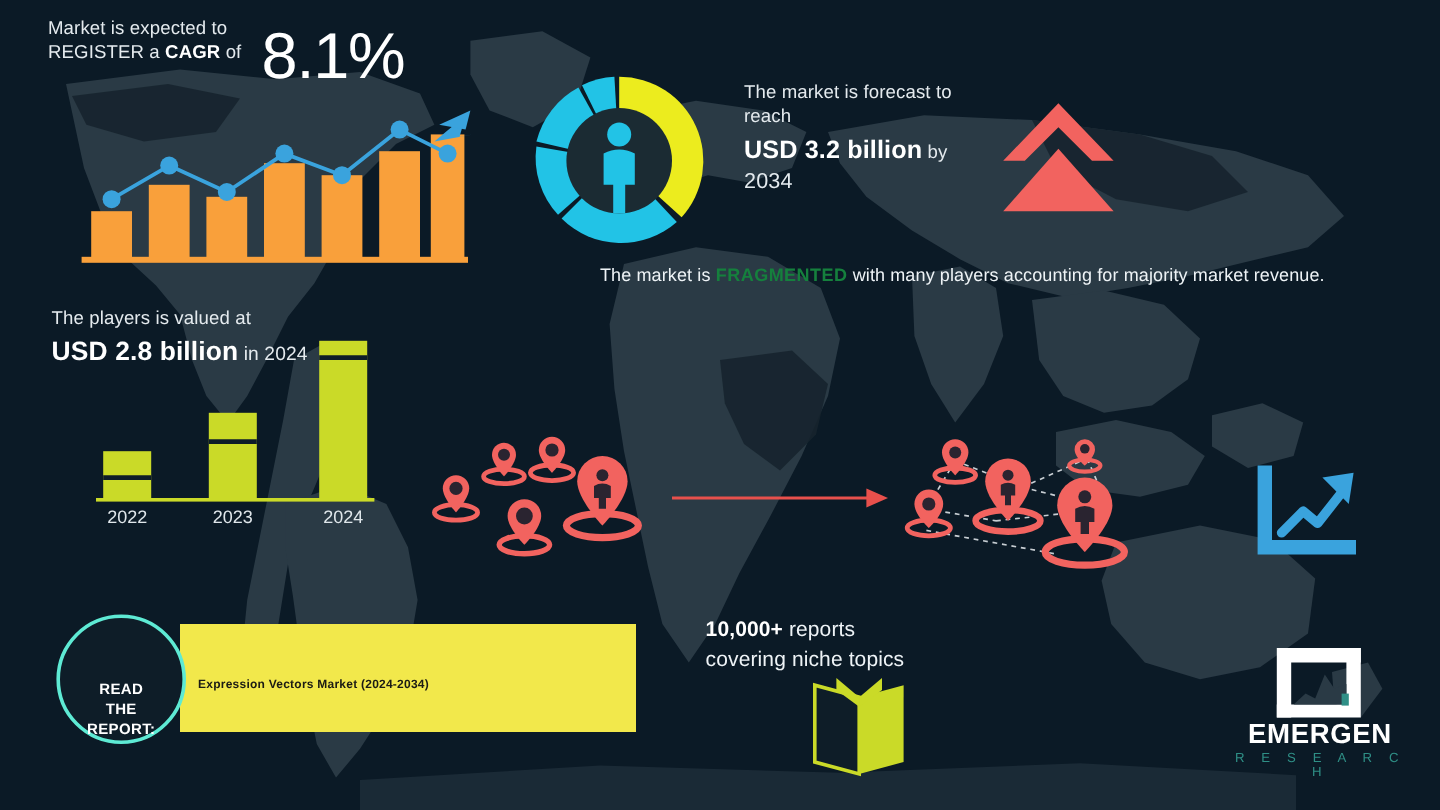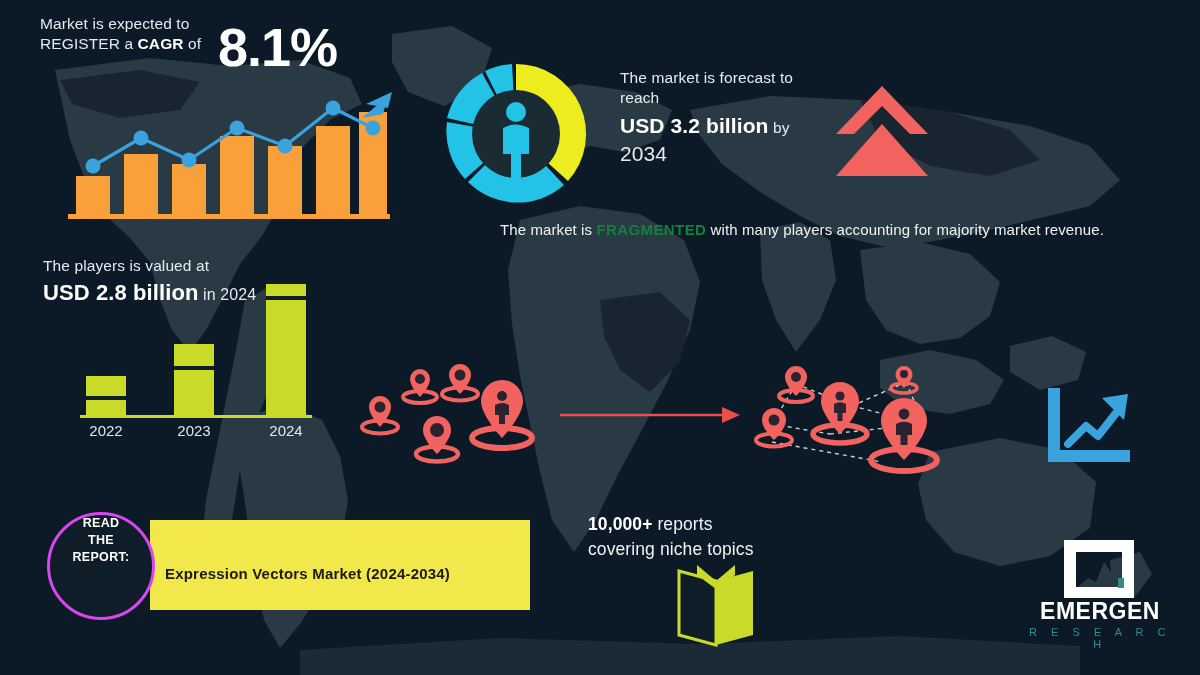--- a/index.html
+++ b/index.html
@@ -15,29 +15,29 @@
 
   
   .tx { position:absolute; z-index:5; line-height:1.30; letter-spacing:.1px; }
 
   
   #cagr-block { left:40px; top:14px; width:340px; }
   #cagr-lead { font-size:15.5px; color:#e4eaee; font-weight:400; }
   #cagr-lead .b { font-weight:700; color:#fff; }
   #cagr-value {
     position:absolute; left:218px; top:16px; z-index:6;
-    font-size:54px; font-weight:700; color:#ffffff; letter-spacing:-1px;
+    font-size:54px; font-weight:400; color:#ffffff; letter-spacing:-1px;
   }
 
   
   #forecast-block { left:620px; top:68px; width:230px; }
   #forecast-lead { font-size:15.5px; color:#e4eaee; }
   #forecast-value { font-size:21px; font-weight:700; color:#fff; margin-top:4px; }
   #forecast-value .sm { font-size:15.5px; font-weight:400; color:#e4eaee; }
-  #forecast-year { font-size:21px; color:#e4eaee; }
+  #forecast-year { font-size:18px; color:#e4eaee; }
 
   
   #frag-block { left:500px; top:220px; width:640px; font-size:15px; color:#eef3f6; }
   #frag-block .hl { color:#15803d; font-weight:700; letter-spacing:.4px; }
 
   
   #valued-block { left:43px; top:256px; width:320px; }
   #valued-lead { font-size:15.5px; color:#e4eaee; }
   #valued-value { font-size:22px; font-weight:700; color:#fff; margin-top:3px; white-space:nowrap;}
   #valued-value .sm { font-size:16px; font-weight:400; color:#e4eaee; }
@@ -46,26 +46,26 @@
   #reports-block { left:588px; top:512px; width:260px; font-size:17.5px; color:#eef3f6; line-height:1.45;}
   #reports-block .num { font-weight:700; color:#fff;text-align:center; }
 
   
   #report-banner {
     position:absolute; left:150px; top:520px; width:380px; height:90px;
     background:#f2e84b; z-index:4;
   }
   #report-title {
     position:absolute; left:165px; top:565px; z-index:7;
-    font-size:15px; font-weight:700; color:#1b1b14; letter-spacing:.2px;
+    font-size:10px; font-weight:700; color:#1b1b14; letter-spacing:.2px;
   }
   #report-circle {
     position:absolute; left:47px; top:512px; width:108px; height:108px;
-    border-radius:50%; background:#0e1d28; border:3px solid #d946ef; z-index:6;
-    display:flex; align-items:flex-start; justify-content:center;
+    border-radius:50%; background:#0e1d28; border:3px solid #5eead4; z-index:6;
+    display:flex; align-items:flex-end; justify-content:center;
   }
   #report-circle-label {
     font-size:12.5px; font-weight:700; color:#ffffff; text-align:center;
     line-height:1.35; letter-spacing:.3px; white-space:pre-line;
   }
 
   
   #logo { position:absolute; left:1020px; top:540px; width:160px; height:110px; z-index:6; }
   #logo-name {
     position:absolute; left:0; top:58px; width:160px; text-align:center;

